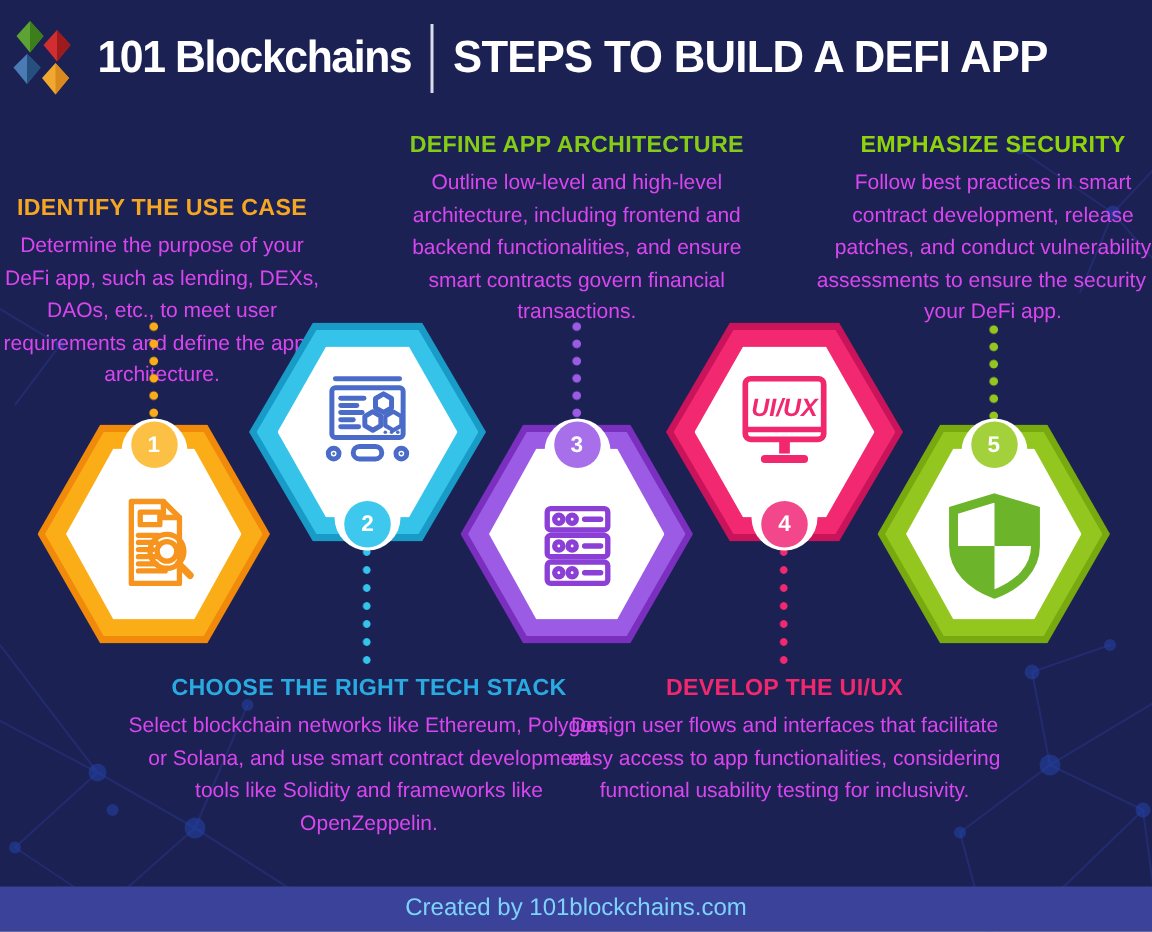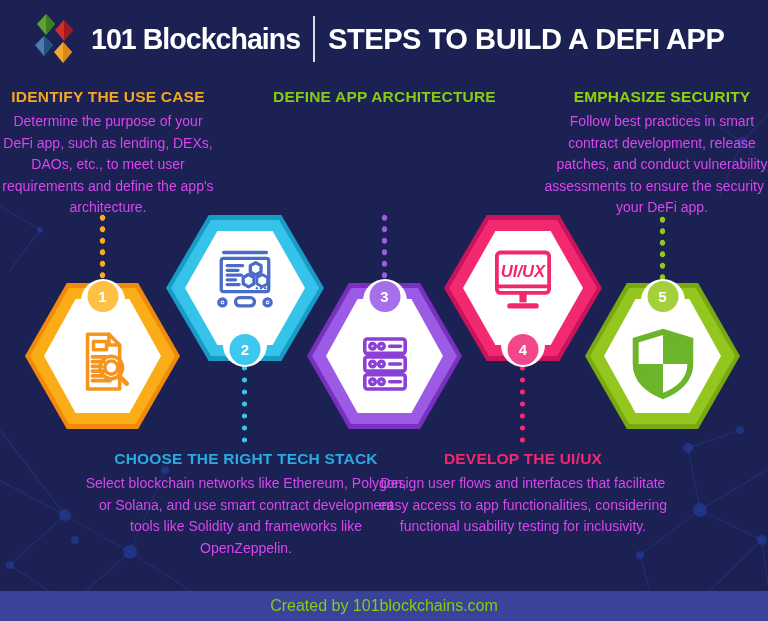--- a/index.html
+++ b/index.html
@@ -1,21 +1,21 @@
 <!DOCTYPE html>
 <html><head>
 <meta charset="utf-8">
 <style>
   html,body{margin:0;padding:0;}
   body{font-family:"Liberation Sans", sans-serif;}
   .canvas{position:relative;width:768px;height:621px;overflow:hidden;background:#1C2153;}
   .plexus{position:absolute;left:0;top:0;pointer-events:none;}
 
   
-  .header{position:absolute;left:0;top:0;width:768px;height:78px;display:flex;align-items:center;padding-left:29px;box-sizing:border-box;}
+  .header{position:absolute;left:0;top:0;width:768px;height:78px;display:flex;align-items:center;padding-left:3px;box-sizing:border-box;}
   .logo{width:54px;height:54px;flex:0 0 auto;}
   .brand{color:#fff;font-size:30px;font-weight:bold;letter-spacing:-1px;margin-left:8px;white-space:nowrap;transform:scaleX(.95);transform-origin:left center;}
   .hdr-divider{width:2px;height:46px;background:#d9dcea;margin:0 13px 0 2px;flex:0 0 auto;}
   .title{color:#fff;font-size:30px;font-weight:bold;letter-spacing:-.5px;white-space:nowrap;transform:scaleX(.97);transform-origin:left center;}
 
   
   .tb{position:absolute;text-align:center;}
   .tb h3{margin:0 0 5px 0;font-size:15.5px;font-weight:bold;letter-spacing:.2px;}
   .tb p{margin:0;font-size:14px;line-height:21.5px;color:#d946ef;}
 
@@ -35,21 +35,21 @@
   .badge{position:absolute;left:50%;transform:translateX(-50%);width:31px;height:31px;border-radius:50%;background:var(--cl);color:#fff;font-size:15px;font-weight:bold;display:flex;align-items:center;justify-content:center;}
   .badge.top{top:-2px;}
   .badge.bottom{bottom:-4px;}
   .icon{position:absolute;left:50%;top:50%;width:76px;height:76px;color:var(--ci);}
   .icon.shift-down{transform:translate(-50%,-50%) translateY(8px);}
   .icon.shift-up{transform:translate(-50%,-50%) translateY(-7px);font-style:italic;}
   .icon svg{width:100%;height:100%;}
 
   
   .footer{position:absolute;left:0;bottom:0;width:768px;height:30px;display:flex;align-items:center;justify-content:center;}
-  .footer span{color:#84cc16;font-size:16px;}
+  .footer span{color:#7dd3fc;font-size:16px;}
 </style>
 </head>
 <body>
 
 <div class="canvas" style="background-color: rgb(28, 33, 83);">
 
   <svg class="plexus" width="768" height="621" viewBox="0 0 768 621">
     <g stroke="#2A3D96" stroke-opacity="0.4" stroke-width="1.4" fill="none">
       <path d="M-20 470 L65 515 L10 565 M65 515 L130 552 L70 605 M130 552 L205 600 M0 430 L65 515 M130 552 L165 470 M10 565 L70 605"></path>
       <path d="M640 555 L700 510 L762 540 M700 510 L688 448 M762 540 L770 600 M700 510 L770 468 M640 555 L658 622 M688 448 L740 430 M762 540 L700 600 M700 600 L658 622"></path>
@@ -87,25 +87,26 @@
         <polygon points="34,30 43,40 34,51 25,40" fill="#F0A830"></polygon>
         <polygon points="34,30 43,40 34,51" fill="#D98A1C"></polygon>
       </g>
     </svg>
     <div class="brand">101 Blockchains</div>
     <div class="hdr-divider"></div>
     <div class="title">STEPS TO BUILD A DEFI APP</div>
   </div>
 
   <div class="tb" style="left:2px;top:88px;width:212px;">
-    <h3 style="color: rgb(245, 166, 35);">IDENTIFY THE USE CASE</h3>
+    <h3 style="color: rgb(245, 166, 35); margin-top: 42px;">IDENTIFY THE USE CASE</h3>
     <p>Determine the purpose of your DeFi app, such as lending, DEXs, DAOs, etc., to meet user requirements and define the app's architecture.</p>
   </div>
   <div class="tb" style="left:261px;top:88px;width:247px;">
     <h3 style="color: #84cc16;">DEFINE APP ARCHITECTURE</h3>
+    <p>Outline low-level and high-level architecture, including frontend and backend functionalities, and ensure smart contracts govern financial transactions.</p>
   </div>
   <div class="tb" style="left:544px;top:88px;width:236px;">
     <h3 style="color: rgb(143, 212, 10);">EMPHASIZE SECURITY</h3>
     <p>Follow best practices in smart contract development, release patches, and conduct vulnerability assessments to ensure the security of your DeFi app.</p>
   </div>
 
   <div class="tb" style="left:370px;top:450px;width:306px;">
     <h3 style="color: rgb(242, 40, 110);">DEVELOP THE UI/UX</h3>
     <p>Design user flows and interfaces that facilitate easy access to app functionalities, considering functional usability testing for inclusivity.</p>
   </div>

